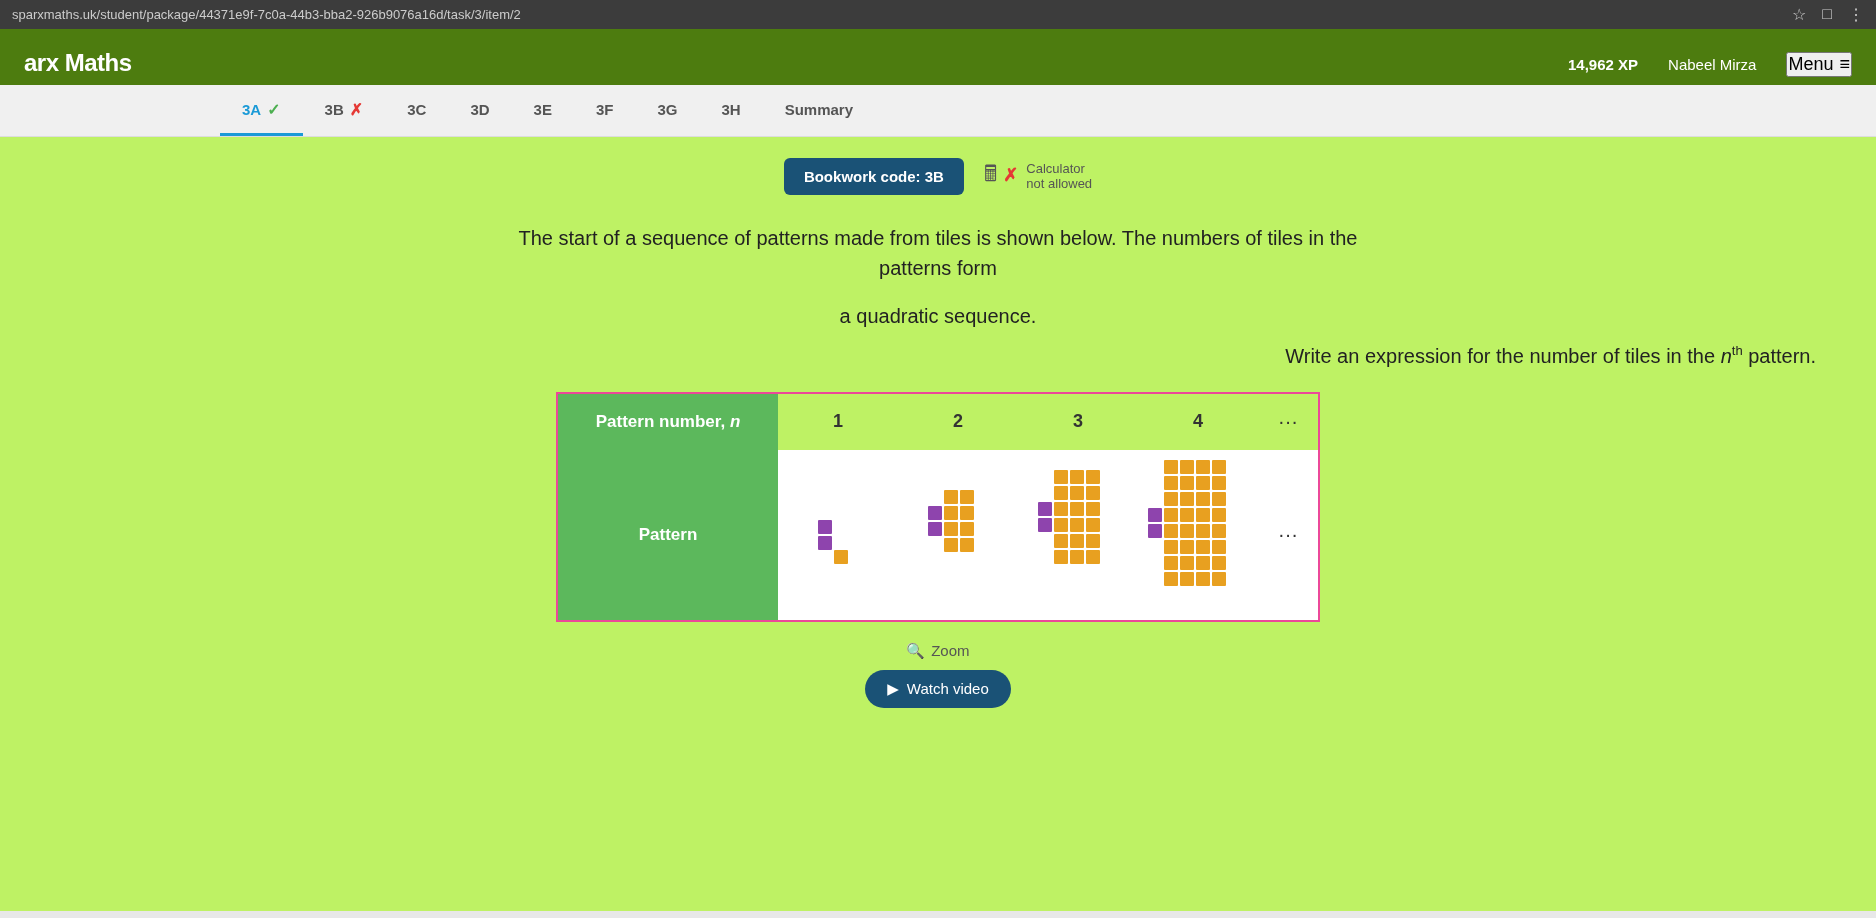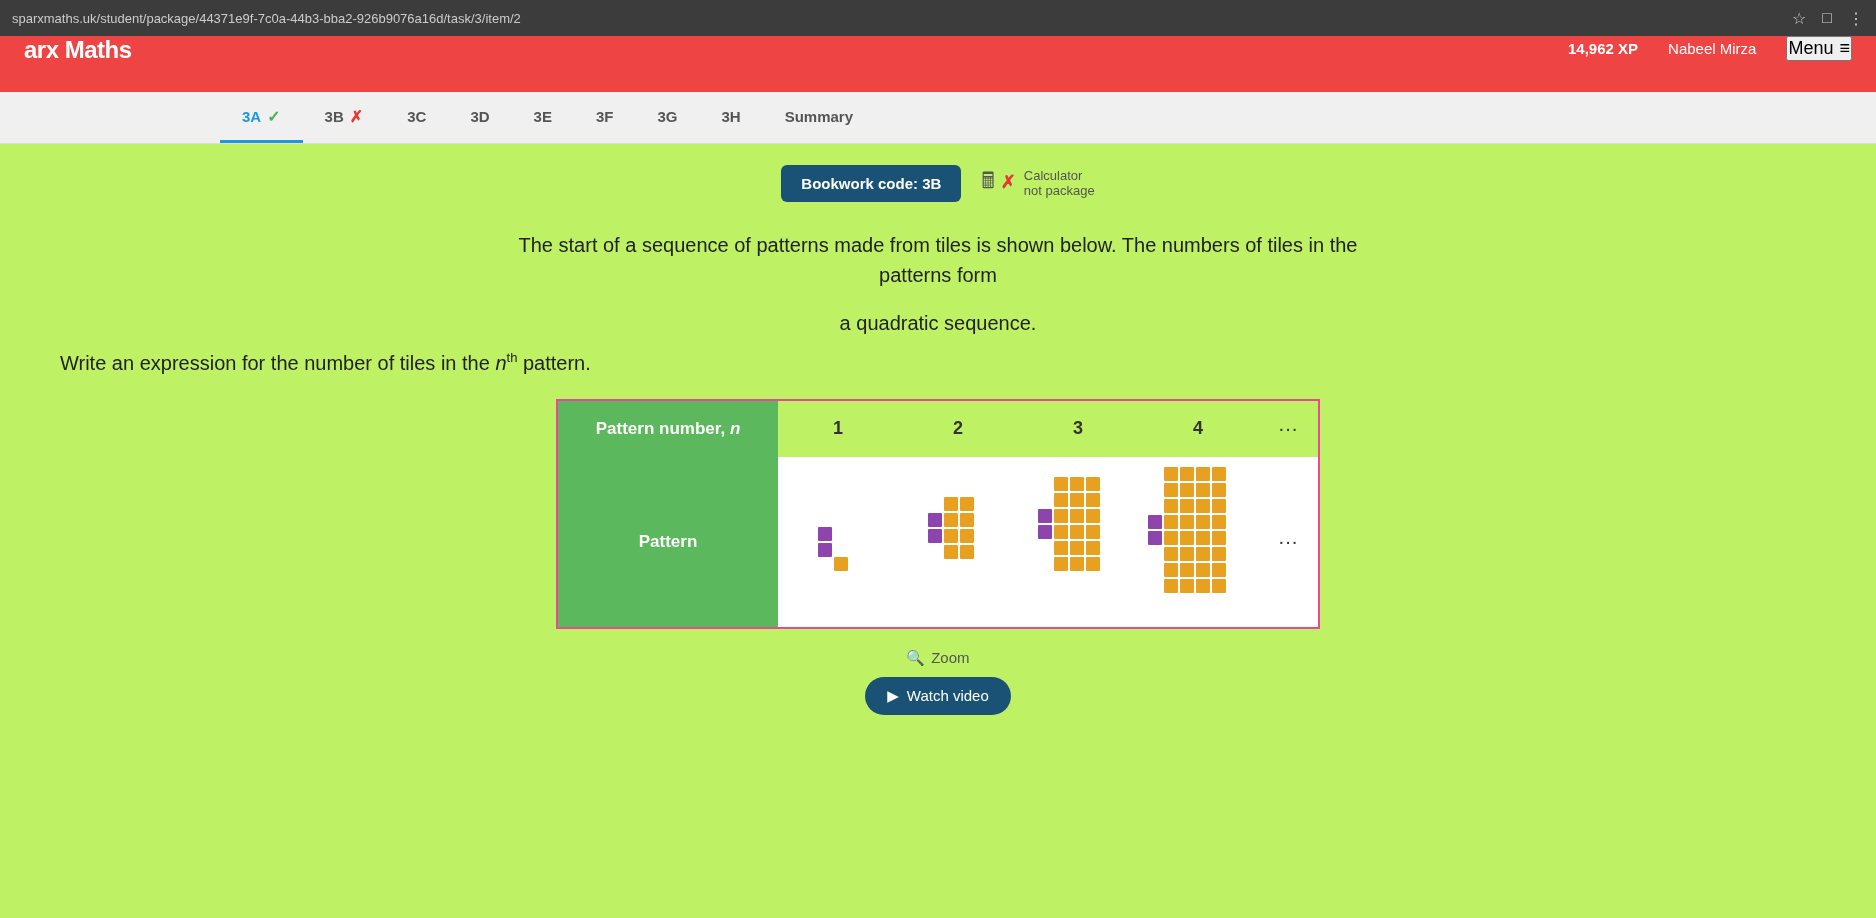--- a/index.html
+++ b/index.html
@@ -1,42 +1,42 @@
 <!DOCTYPE html>
 <html><head>
   <meta charset="utf-8">
   <style>
     * { margin: 0; padding: 0; box-sizing: border-box; }
     body { font-family: Arial, sans-serif; background: #e8e8e8; width: 1876px; min-height: 918px; overflow: hidden; }
 
     
     .browser-bar {
       background: #3c3c3c;
-      height: 36px;
+      height: 29px;
       display: flex;
       align-items: center;
       padding: 0 12px;
       color: #ccc;
       font-size: 13px;
     }
     .browser-icons {
       margin-left: auto;
       display: flex;
       gap: 16px;
       color: #ccc;
       font-size: 16px;
     }
 
     
     .app-header {
-      background: #ef4444;
+      background: #4d7c0f;
       height: 56px;
       display: flex;
-      align-items: flex-start;
-      padding: 0 24px;
+      align-items: flex-end;
+      padding: 8px 24px;
     }
     .app-logo {
       color: white;
       font-size: 24px;
       font-weight: bold;
       letter-spacing: -0.5px;
     }
     .header-right {
       margin-left: auto;
       display: flex;
@@ -122,21 +122,21 @@
     
     .question-text {
       text-align: center;
       font-size: 20px;
       color: #222;
       line-height: 1.5;
       margin: 18px auto 12px;
       max-width: 900px;
     }
     .question-sub {
-      text-align: left;
+      text-align: right;
       font-size: 20px;
       color: #222;
       margin-bottom: 24px;
     }
     .math-italic { font-style: italic; }
     sup { font-size: 13px; }
 
     
     .pattern-table-wrap {
       display: flex;
@@ -292,21 +292,21 @@
 
   <div class="bookwork-bar">
     <button class="bookwork-code-btn">Bookwork code: 3B</button>
     <div class="calculator-info">
       <div class="calc-icon-wrap">
         <span>🖩</span>
         <span class="calc-x">✗</span>
       </div>
       <div>
         <div>Calculator</div>
-        <div>not package</div>
+        <div>not allowed</div>
       </div>
     </div>
   </div>
 
   <div class="question-text">The start of a sequence of patterns made from tiles is shown below. The numbers of tiles in the patterns form</div>
   <div class="question-text">a quadratic sequence.</div>
   <div class="question-sub">
     <span>Write an expression for the number of tiles in the </span><span class="math-italic">n</span><sup>th</sup><span> pattern.</span>
   </div>
 

